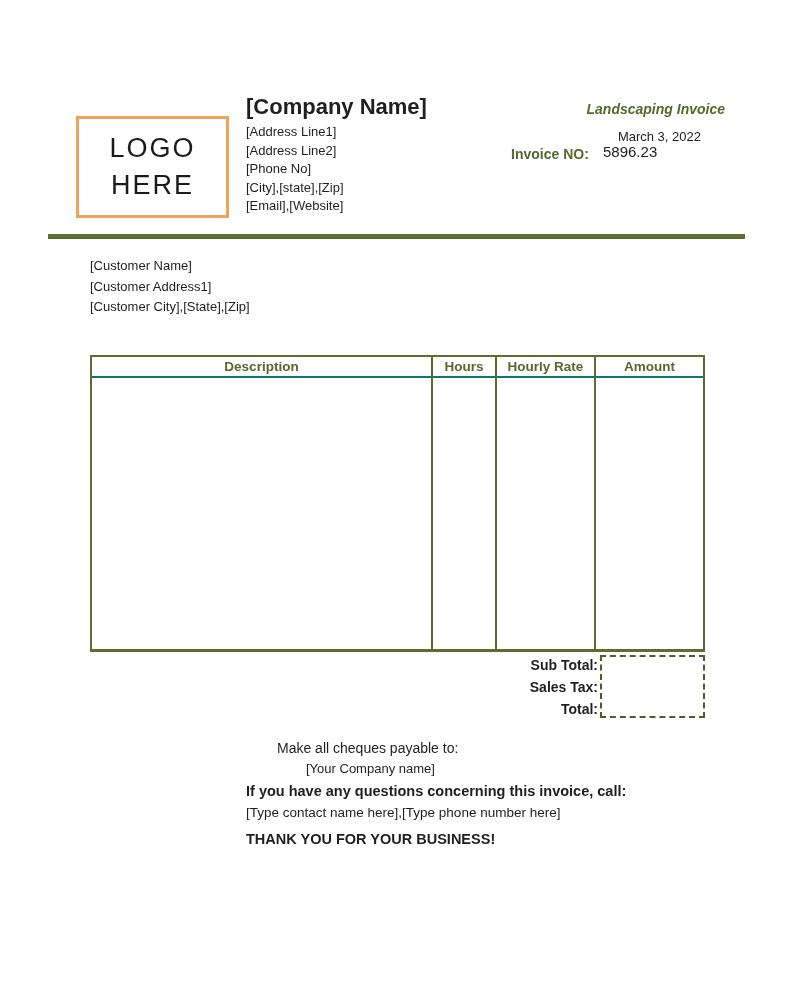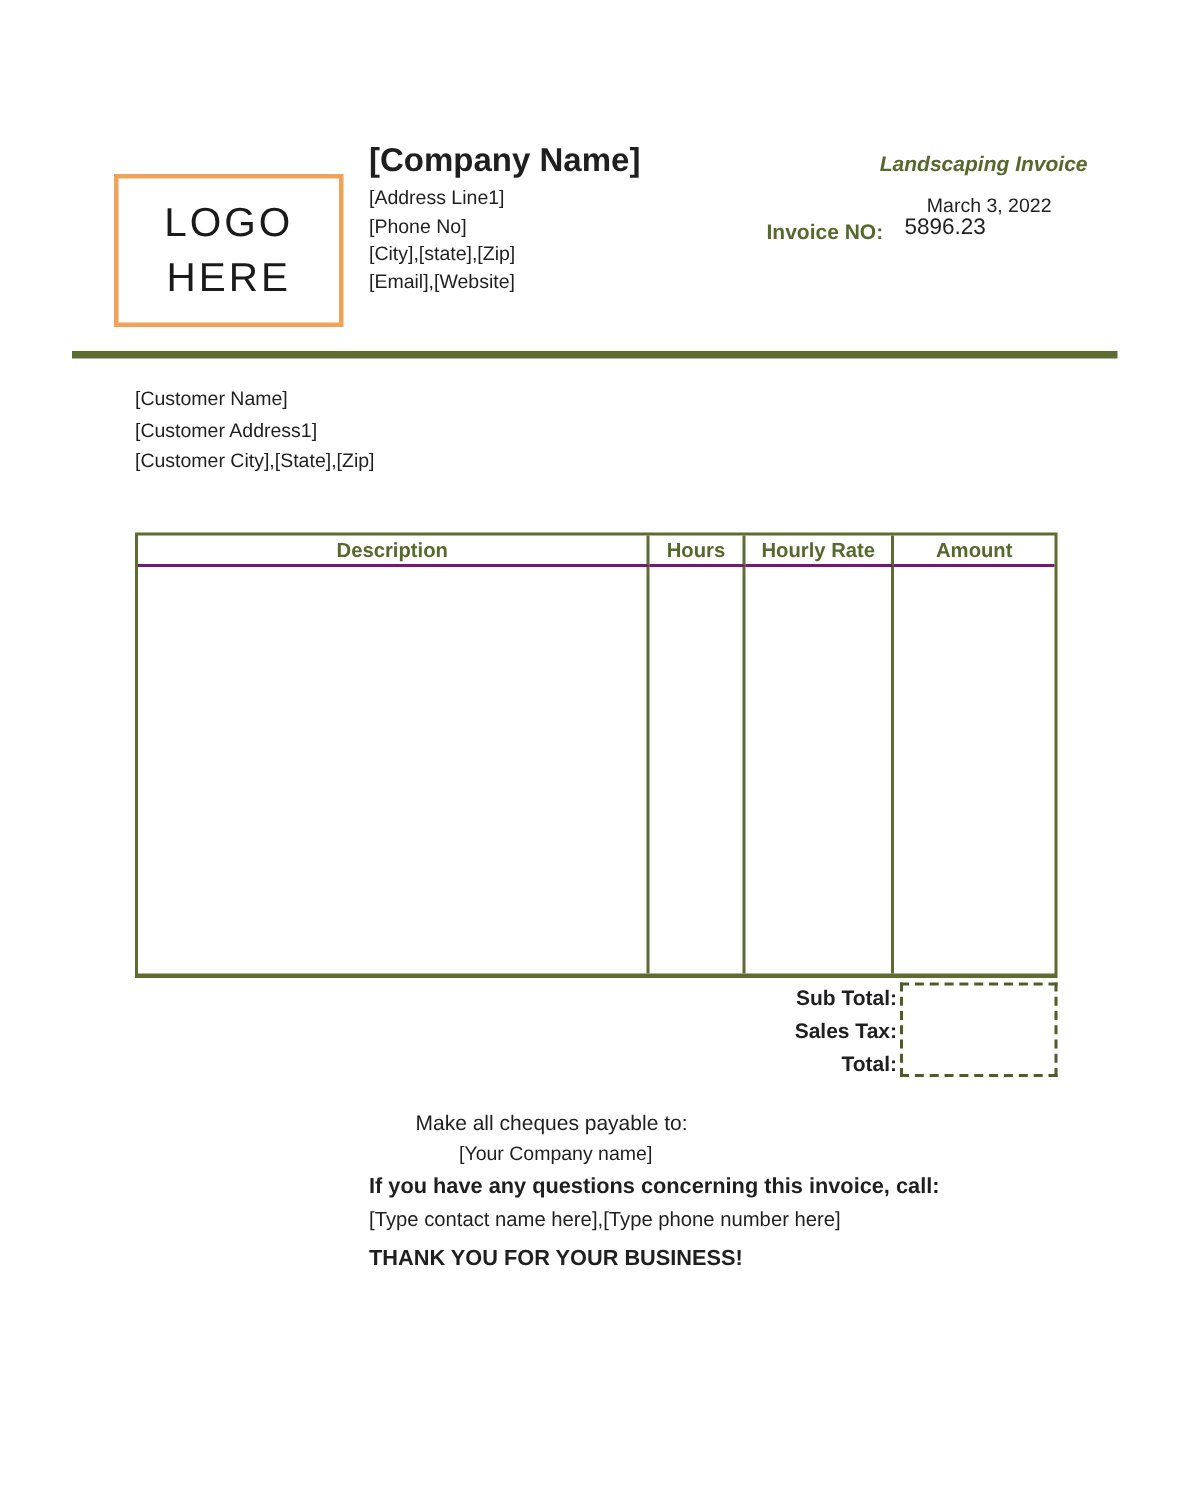--- a/index.html
+++ b/index.html
@@ -55,21 +55,21 @@
   .items-table {
     position: absolute; left: 90px; top: 355px;
     width: 615px; height: 297px;
     border: 2px solid #5e6b31; border-bottom-width: 3px;
     box-sizing: border-box;
     display: grid;
     grid-template-columns: 341px 64px 99px auto;
     grid-template-rows: 21px auto;
   }
   .th {
-    border-bottom: 2px solid #701a75;
+    border-bottom: 2px solid #0f766e;
     border-right: 2px solid #5e6b31;
     color: #56682c; font-weight: bold; font-size: 13.5px;
     display: flex; align-items: center; justify-content: center;
   }
   .th.last { border-right: none; }
   .td { border-right: 2px solid #5e6b31; }
   .td.last { border-right: none; }
 
   
   .total-label {
@@ -99,20 +99,21 @@
 <div class="page">
 
   <div class="logo-box">
     <span>LOGO</span>
     <span>HERE</span>
   </div>
 
   <div class="company">
     <div class="company-name">[Company Name]</div>
     <div class="company-line">[Address Line1]</div>
+    <div class="company-line">[Address Line2]</div>
     <div class="company-line">[Phone No]</div>
     <div class="company-line">[City],[state],[Zip]</div>
     <div class="company-line">[Email],[Website]</div>
   </div>
 
   <div class="invoice-title">Landscaping Invoice</div>
   <div class="invoice-date">March 3, 2022</div>
   <div class="invoice-no-label">Invoice NO:</div>
   <div class="invoice-no-value">5896.23</div>
 

